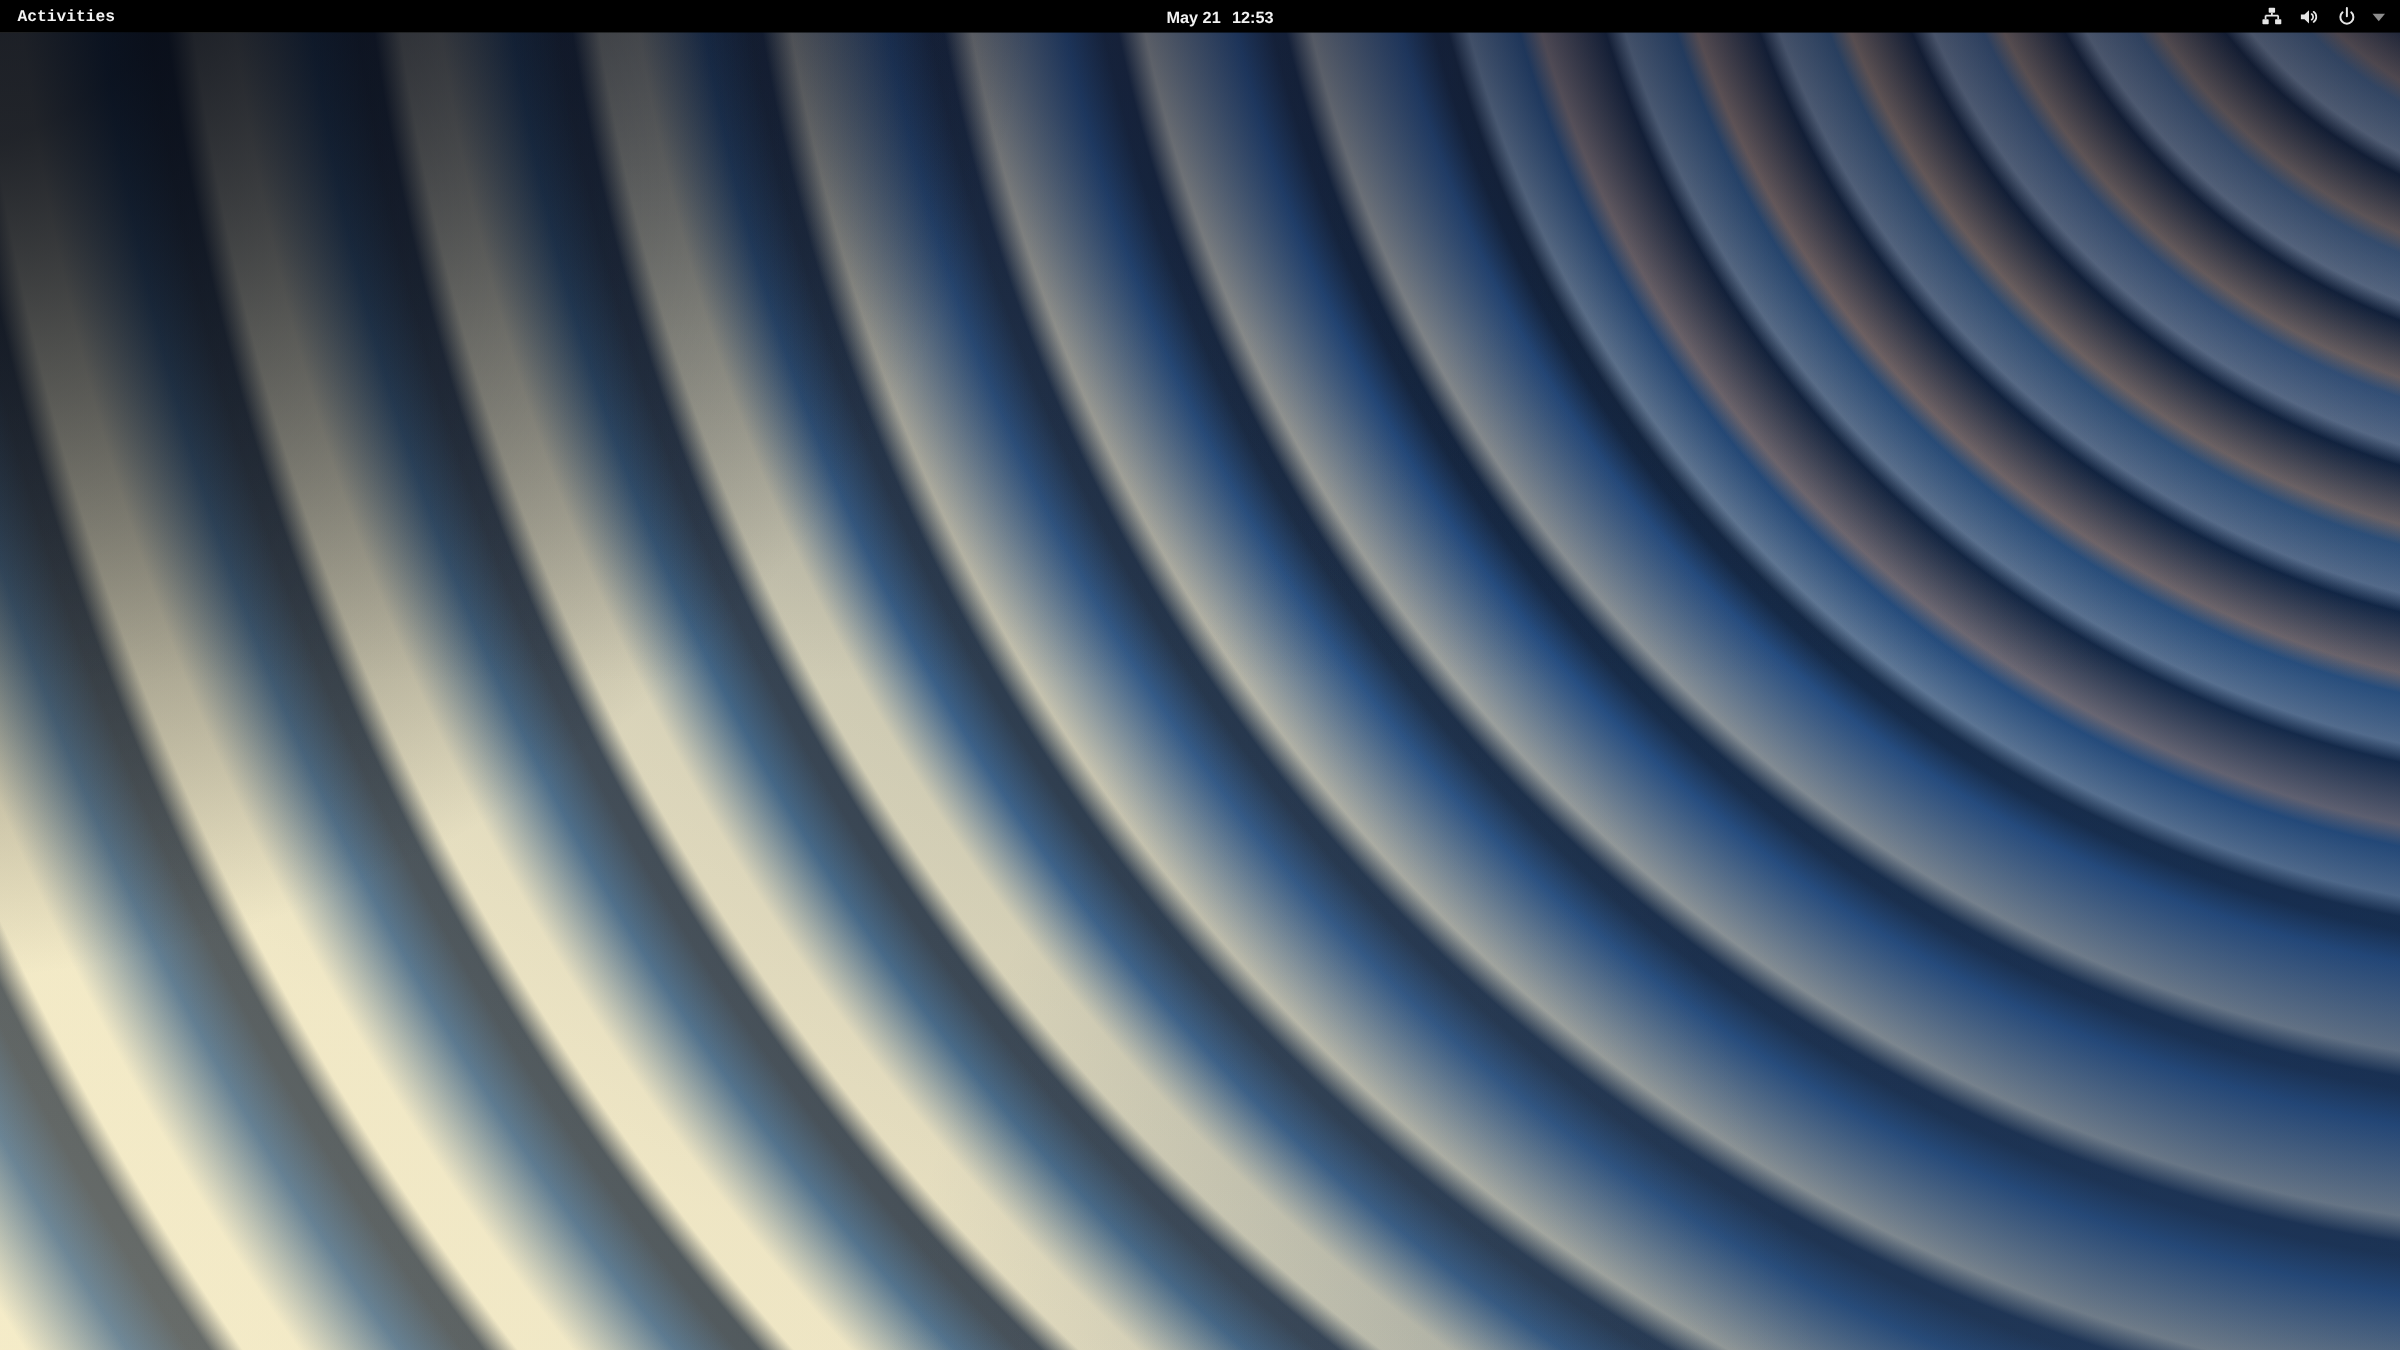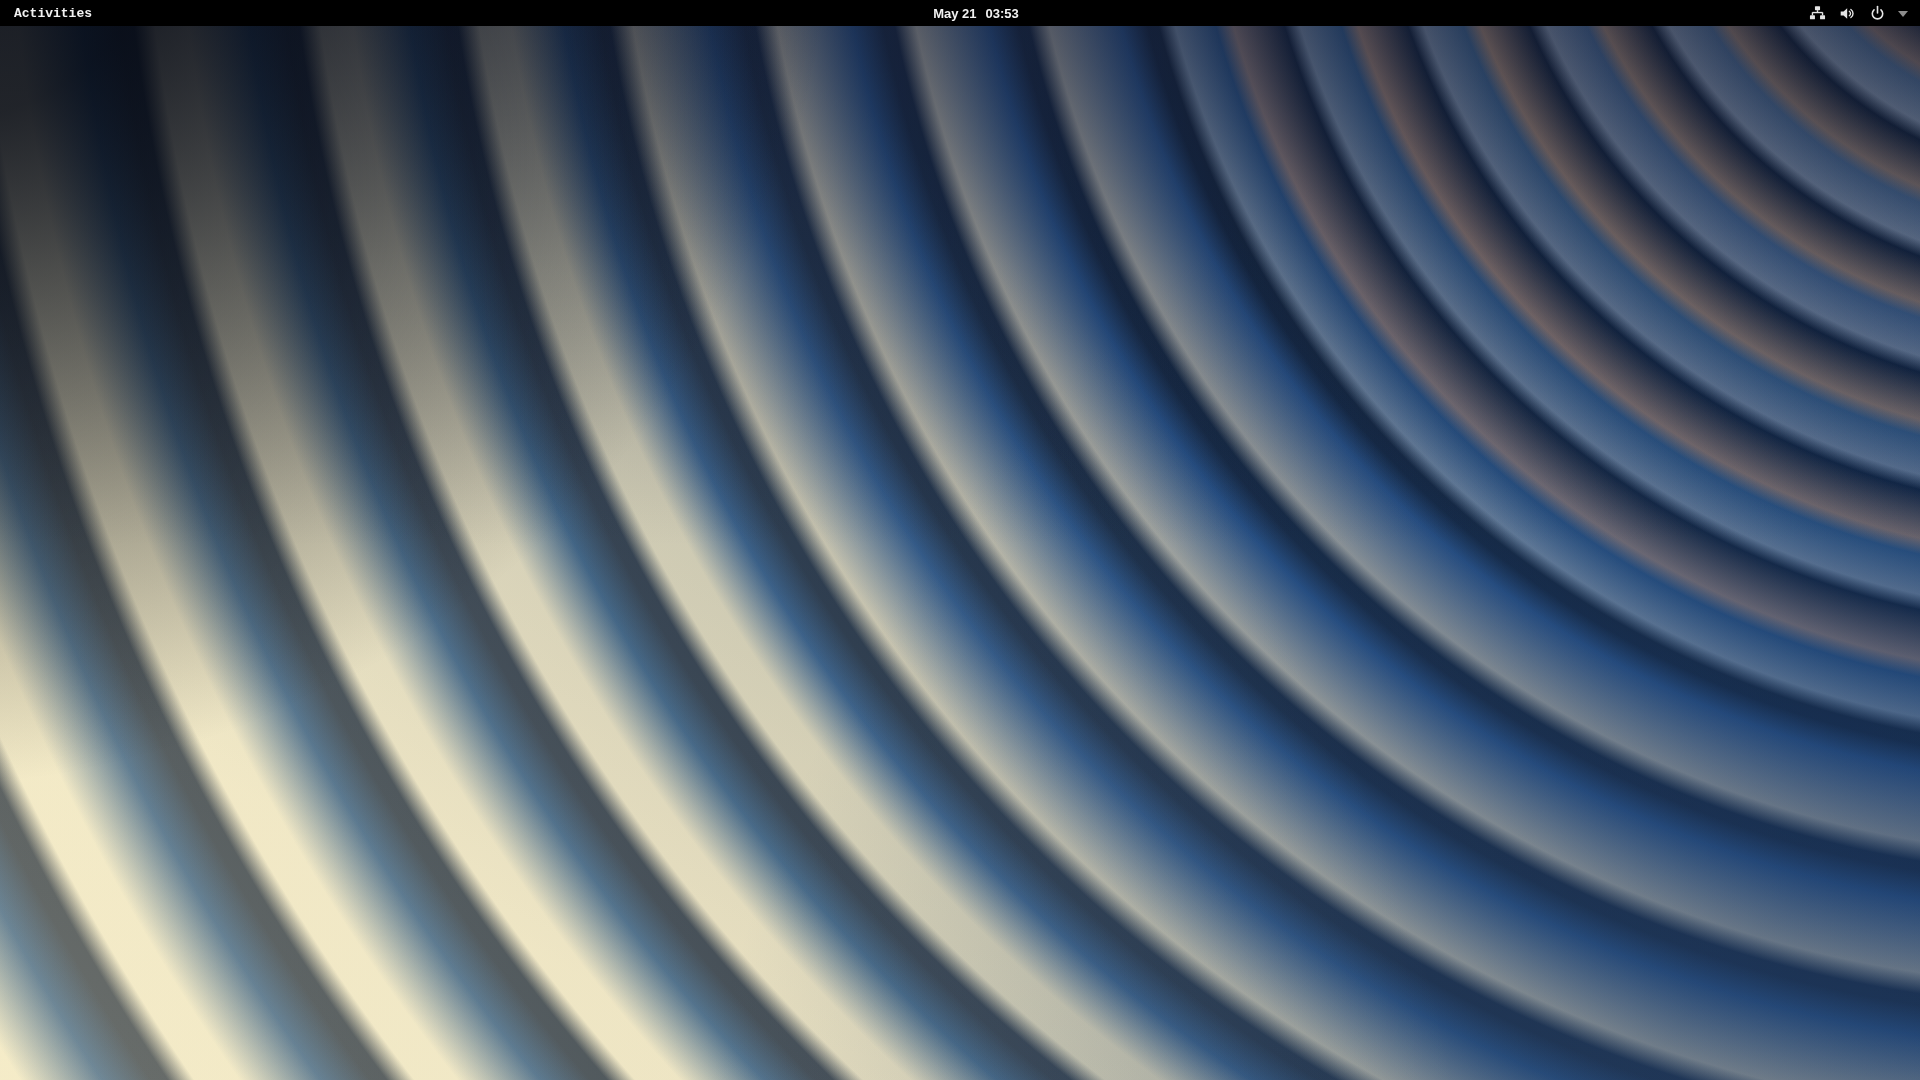--- a/index.html
+++ b/index.html
@@ -78,21 +78,21 @@
 <div class="screen">
 
   <div class="wallpaper"></div>
 
   <div class="top-bar">
 
     <button class="bar-btn activities">Activities</button>
 
     <button class="bar-btn clock">
       <span>May 21</span>
-      <span>03:53</span>
+      <span>12:53</span>
     </button>
 
     <button class="bar-btn system-menu">
 
       <span class="sysicon">
         <svg viewBox="0 0 16 16" width="17" height="17">
           <g fill="#e6e6e6" stroke="none">
             <rect x="5.6" y="1.1" width="4.8" height="3.8" rx="0.6"></rect>
             <rect x="0.9" y="9.7" width="4.7" height="3.8" rx="0.6"></rect>
             <rect x="10.4" y="9.7" width="4.7" height="3.8" rx="0.6"></rect>

